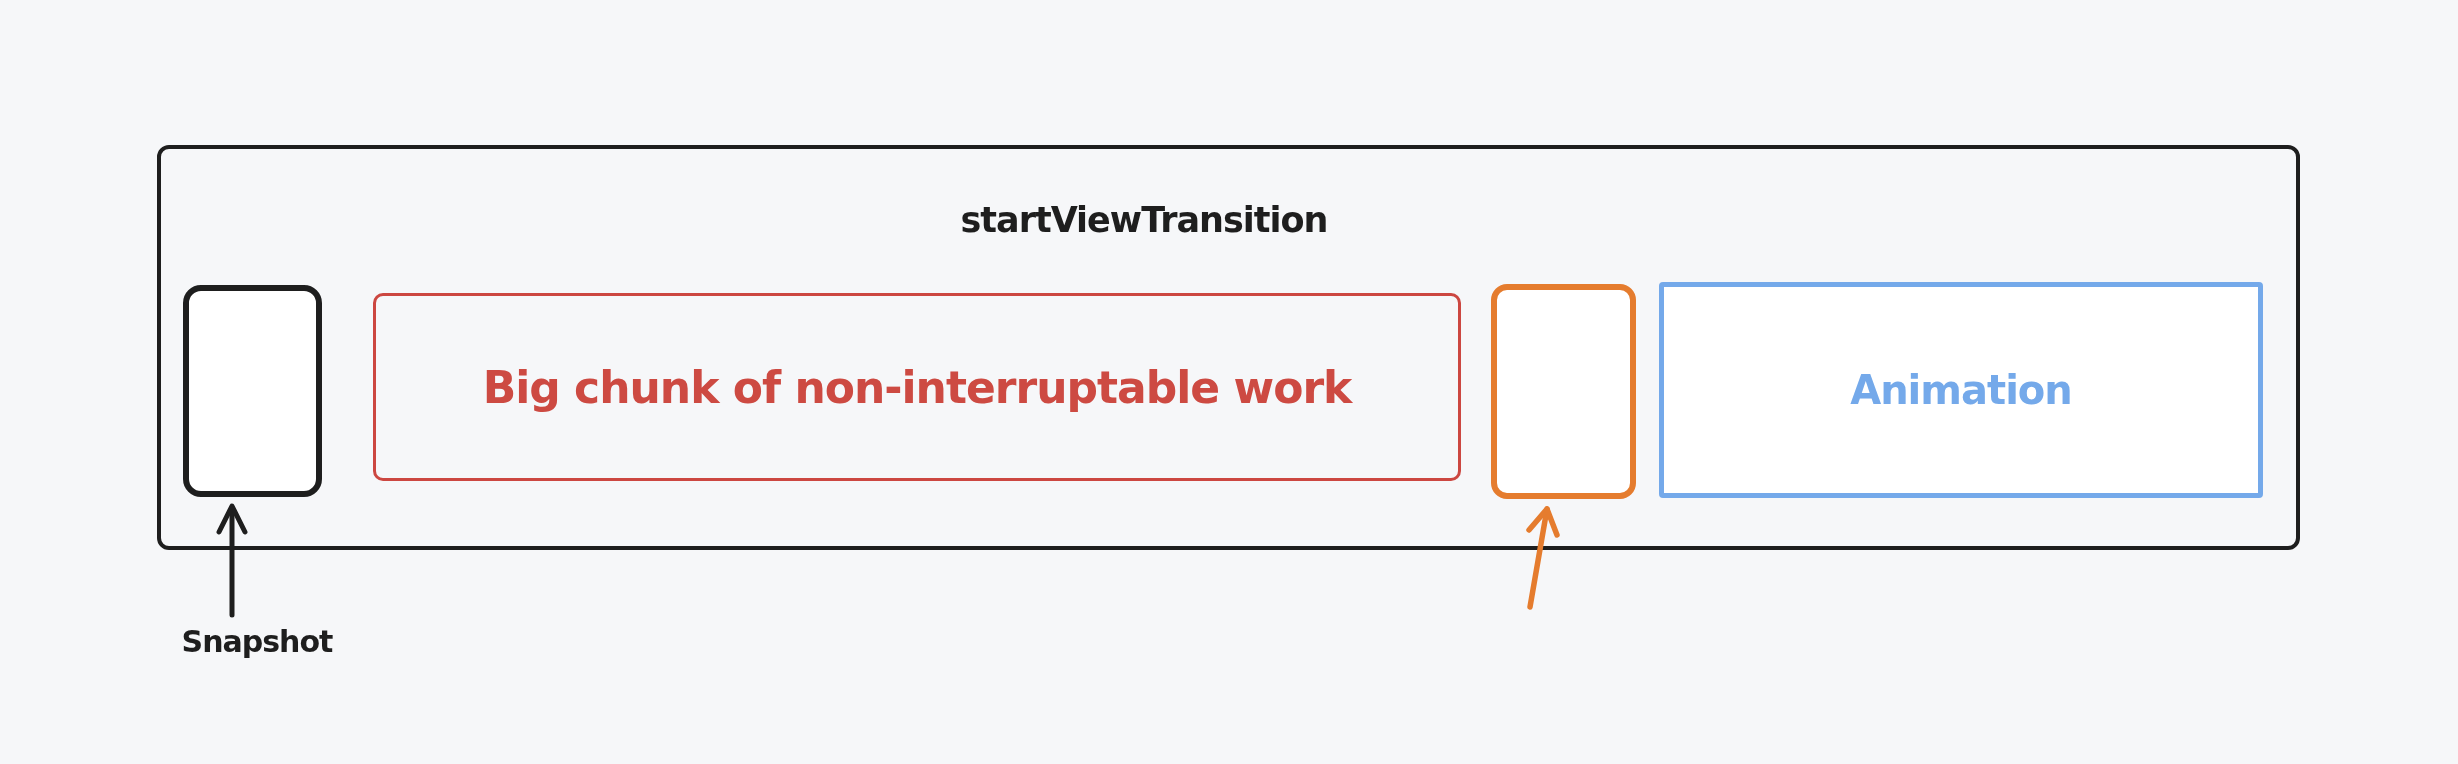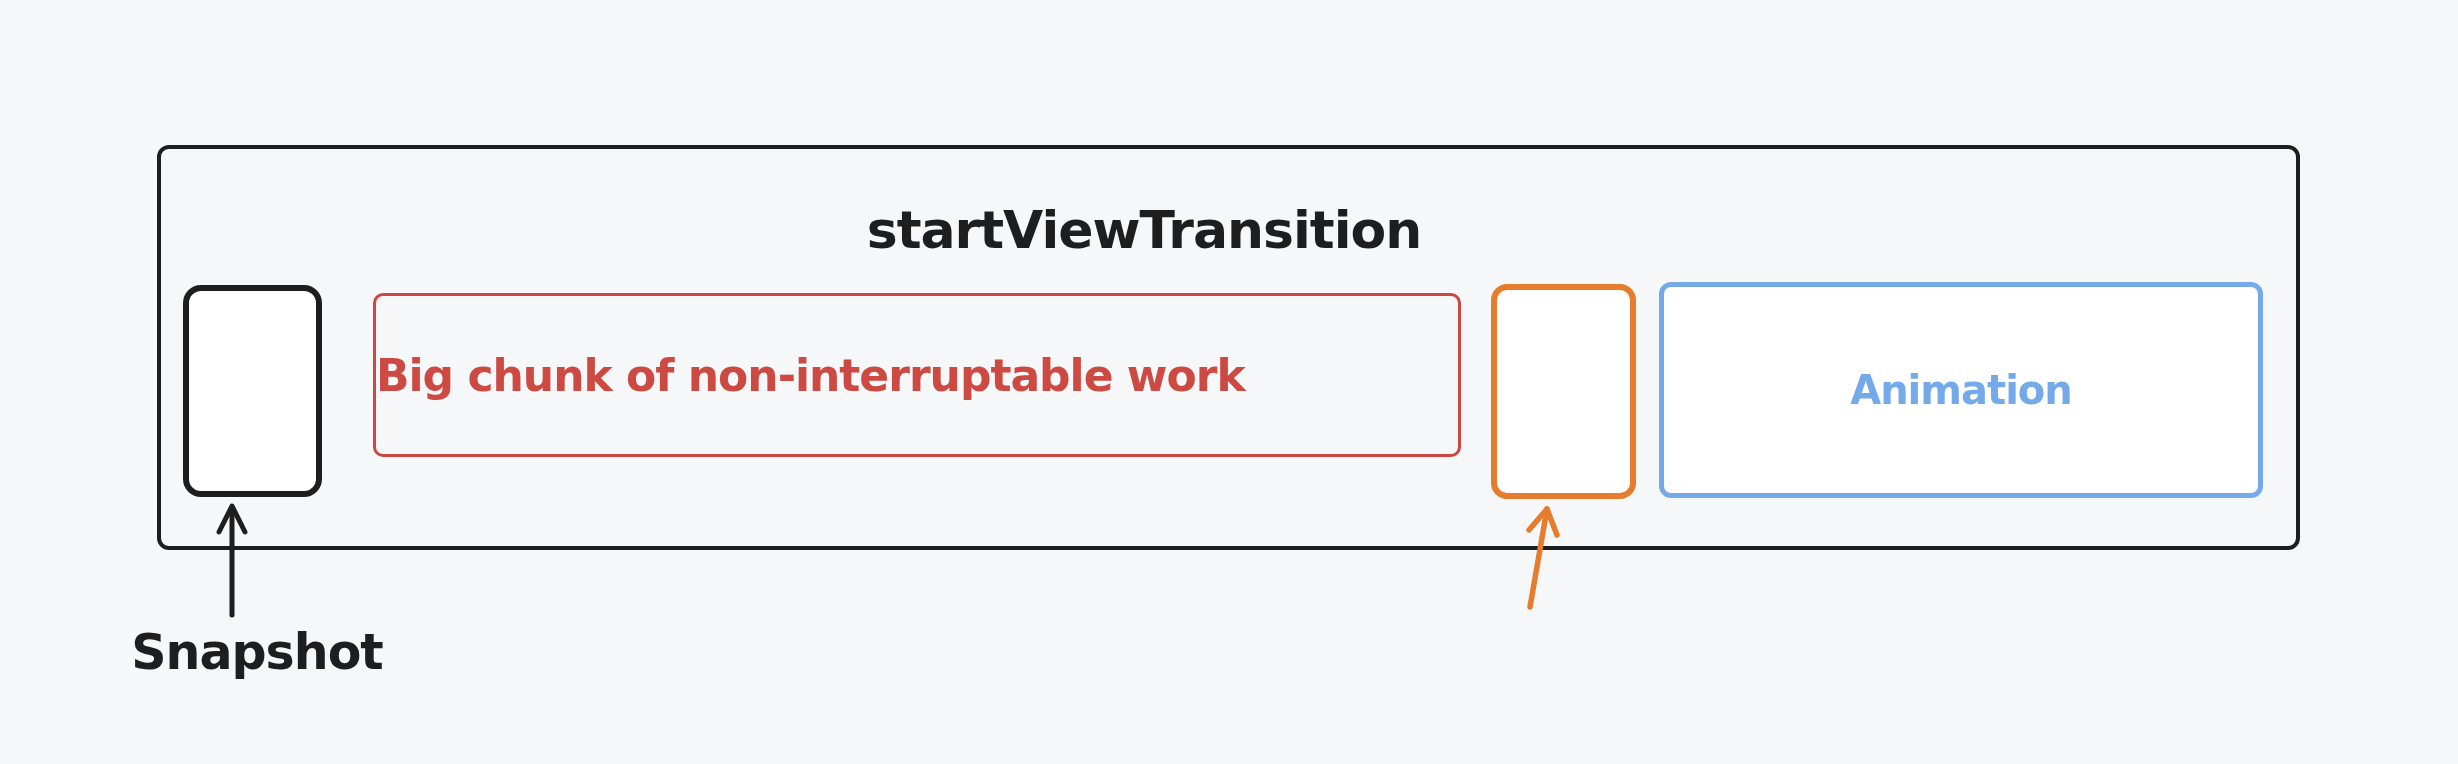--- a/index.html
+++ b/index.html
@@ -27,47 +27,48 @@
     height: 405px;
     border: 4px solid #1e1e1e;
     border-radius: 12px;
     background: transparent;
   }
   .svt-title {
     position: absolute;
     left: 1144px;
     top: 200px;
     transform: translateX(-50%);
-    font-size: 52px;
+    font-size: 35px;
     font-weight: bold;
     color: #1e1e1e;
     letter-spacing: -1px;
     white-space: nowrap;
   }
   
   .snapshot-box {
     left: 183px;
     top: 285px;
     width: 139px;
     height: 212px;
     border: 6px solid #1e1e1e;
     border-radius: 18px;
     background: #ffffff;
   }
   
   .work-box {
     left: 373px;
     top: 293px;
     width: 1088px;
-    height: 164px;
+    height: 188px;
     border: 3.5px solid #cc4741;
     border-radius: 10px;
     background: transparent;
     display: flex;
     align-items: center;
+    justify-content: center;
   }
   .work-label {
     font-size: 44px;
     font-weight: bold;
     color: #cd4a42;
     letter-spacing: -1px;
     white-space: nowrap;
   }
   
   .dom-box {
@@ -79,21 +80,21 @@
     border-radius: 16px;
     background: #ffffff;
   }
   
   .animation-box {
     left: 1659px;
     top: 282px;
     width: 604px;
     height: 216px;
     border: 5px solid #74a9ea;
-    border-radius: 12px;
+    border-radius: 4px;
     background: #ffffff;
     display: flex;
     align-items: center;
     justify-content: center;
   }
   .animation-label {
     font-size: 40px;
     font-weight: bold;
     color: #74a9ea;
     letter-spacing: -1px;
@@ -112,21 +113,21 @@
   }
   .dom-arrow-svg {
     left: 1505px;
     top: 500px;
     width: 70px;
     height: 115px;
   }
   .annotation-label {
     position: absolute;
     transform: translateX(-50%);
-    font-size: 49px;
+    font-size: 30px;
     font-weight: bold;
     letter-spacing: -1px;
     white-space: nowrap;
   }
   .snapshot-annotation {
     left: 257px;
     top: 624px;
     color: #1e1e1e;
   }
   .dom-annotation {

